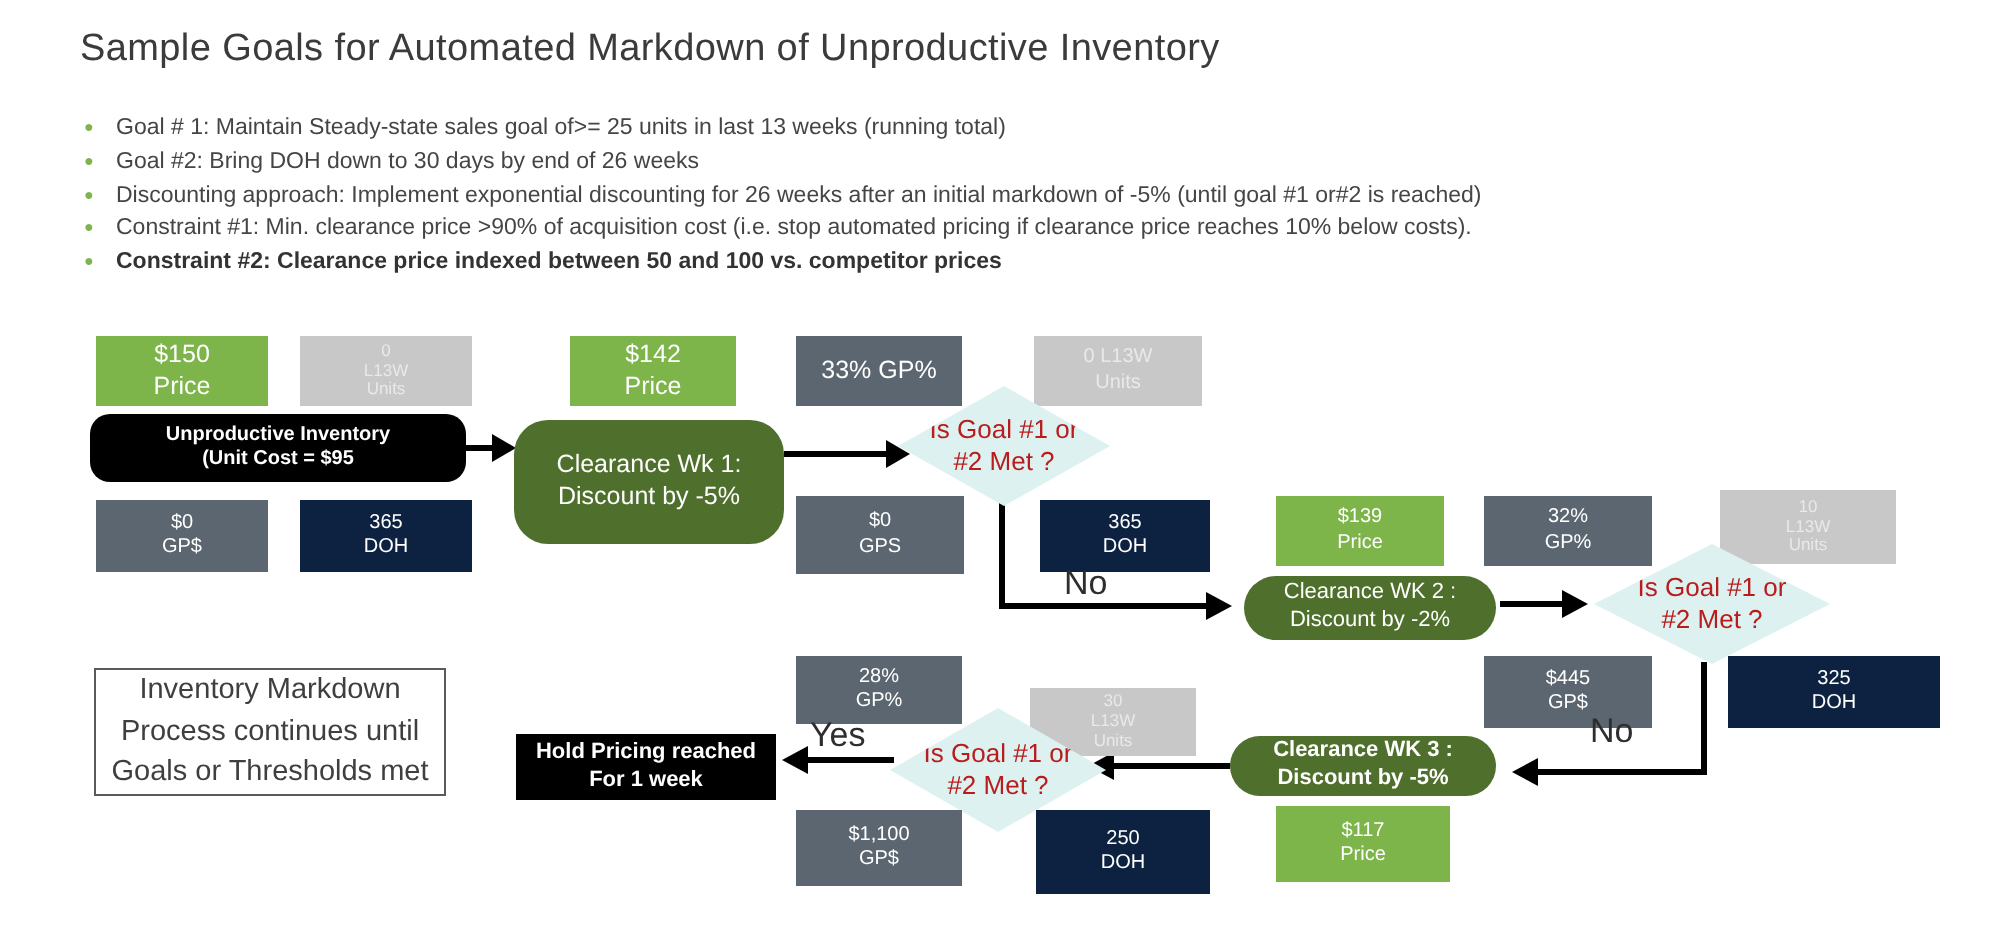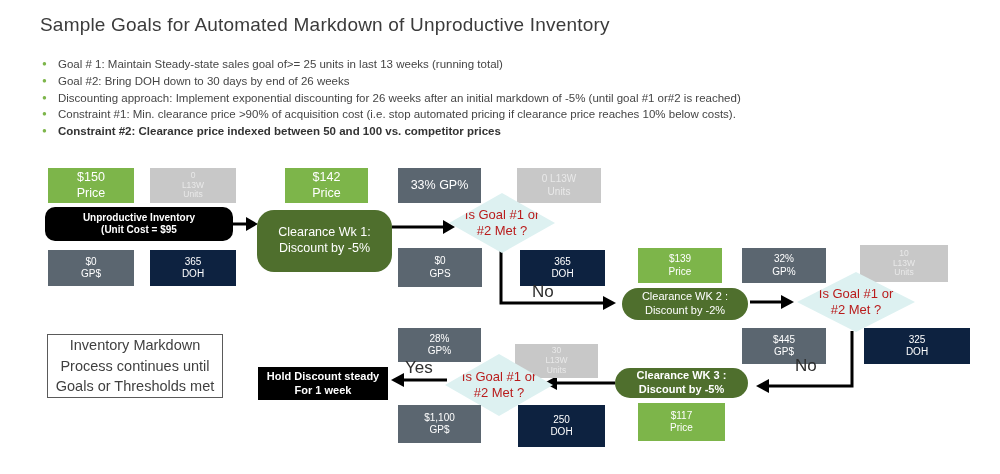--- a/index.html
+++ b/index.html
@@ -171,21 +171,21 @@
   </div>
   <div class="node navy fs12" style="left:518px;top:405px;width:87px;height:42px;">
     <span>250</span>
       <span>DOH</span>
   </div>
   <div class="node green fs12" style="left:638px;top:403px;width:87px;height:38px;">
     <span>$117</span>
       <span>Price</span>
   </div>
   <div class="node blackbox fs11 bold" style="left:258px;top:367px;width:130px;height:33px;">
-    <span>Hold Discount steady</span>
+    <span>Hold Pricing reached</span>
       <span>For 1 week</span>
   </div>
 
   <div class="note">
     <span>Inventory Markdown</span>
     <span>Process continues until</span>
     <span>Goals or Thresholds met</span>
   </div>
 
 </div>

